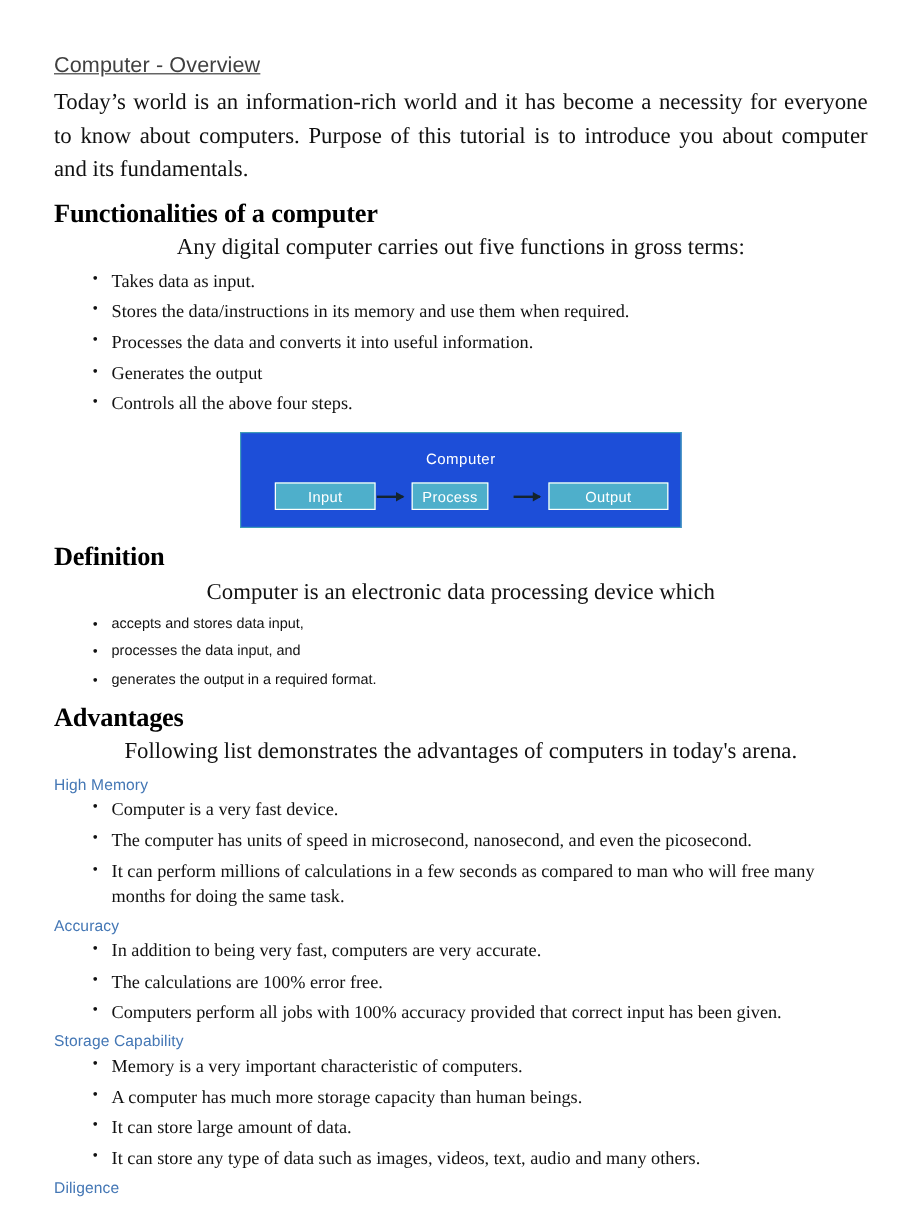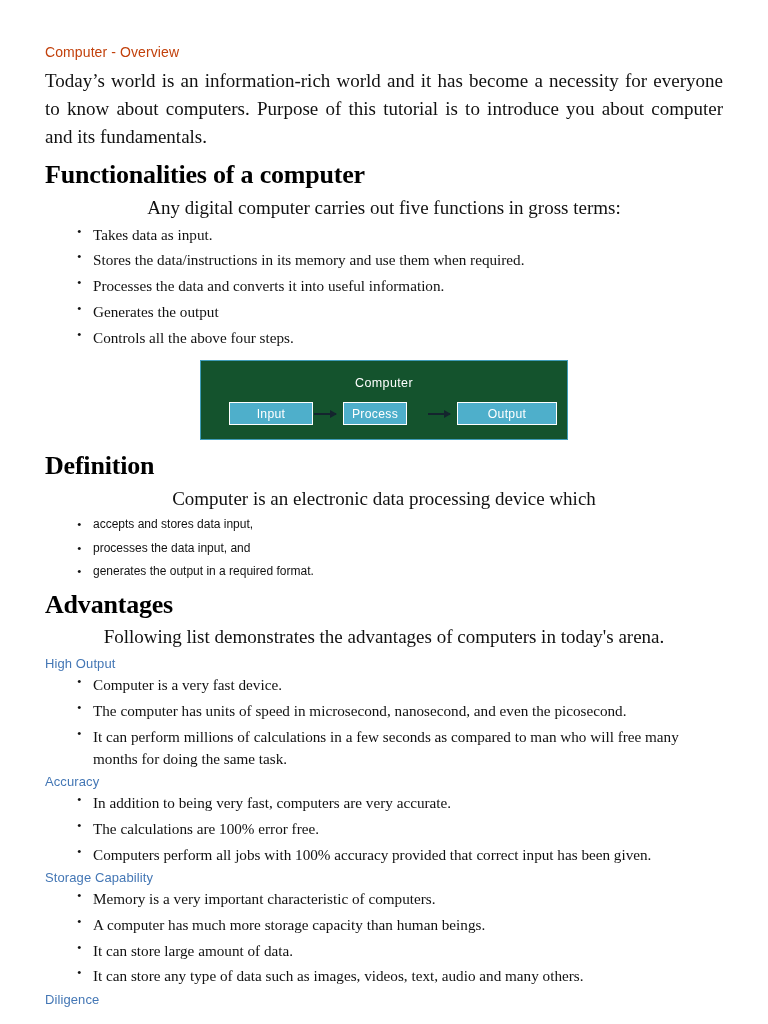--- a/index.html
+++ b/index.html
@@ -20,45 +20,46 @@
   .page {
     position: absolute;
     left: 45px;
     top: 44px;
     width: 678px;
   }
 
   
   .doc-title {
     font-family: "Liberation Sans", sans-serif;
-    font-size: 14px;
+    font-size: 18px;
     font-weight: normal;
-    color: #c2410c;
+    color: #404040;
     letter-spacing: 0.1px;
     margin: 0 0 6px 0;
     line-height: 1.2;
+    text-decoration: underline;
   }
 
   
   p.body {
     font-family: "Liberation Serif", serif;
     font-size: 19px;
     line-height: 1.48;
     text-align: justify;
     text-justify: inter-word;
     margin: 0 0 2px 0;
     color: #111;
   }
   p.body.nojust { text-align: center; }
 
   
   h2.section {
     font-family: "Liberation Serif", serif;
     font-weight: bold;
-    font-size: 26px;
+    font-size: 22px;
     margin: 8px 0 2px 0;
     line-height: 1.25;
     letter-spacing: -0.2px;
     color: #000;
   }
 
   
   h3.sub {
     font-family: "Liberation Sans", sans-serif;
     font-weight: normal;
@@ -111,21 +112,21 @@
   .diagram-wrap {
     margin: 12px 0 10px 0;
     display: flex;
     justify-content: flex-start;
   }
   .diagram {
     position: relative;
     margin-left: 155px;
     width: 368px;
     height: 80px;
-    background: #14532d;
+    background: #1d4ed8;
     border: 1px solid #3f9cb8;
     box-sizing: border-box;
   }
   .diagram-title {
     position: absolute;
     top: 15px;
     left: 0;
     width: 100%;
     text-align: center;
     font-family: "Liberation Sans", sans-serif;
@@ -206,21 +207,21 @@
   <p class="body nojust">Computer is an electronic data processing device which</p>
   <ul class="bullets sans">
     <li>accepts and stores data input,</li>
     <li>processes the data input, and</li>
     <li>generates the output in a required format.</li>
   </ul>
 
   <h2 class="section">Advantages</h2>
   <p class="body nojust">Following list demonstrates the advantages of computers in today's arena.</p>
 
-  <h3 class="sub">High Output</h3>
+  <h3 class="sub">High Memory</h3>
   <ul class="bullets wrap">
     <li>Computer is a very fast device.</li>
     <li>The computer has units of speed in microsecond, nanosecond, and even the picosecond.</li>
     <li>It can perform millions of calculations in a few seconds as compared to man who will free many months for doing the same task.</li>
   </ul>
 
   <h3 class="sub">Accuracy</h3>
   <ul class="bullets">
     <li>In addition to being very fast, computers are very accurate.</li>
     <li>The calculations are 100% error free.</li>

